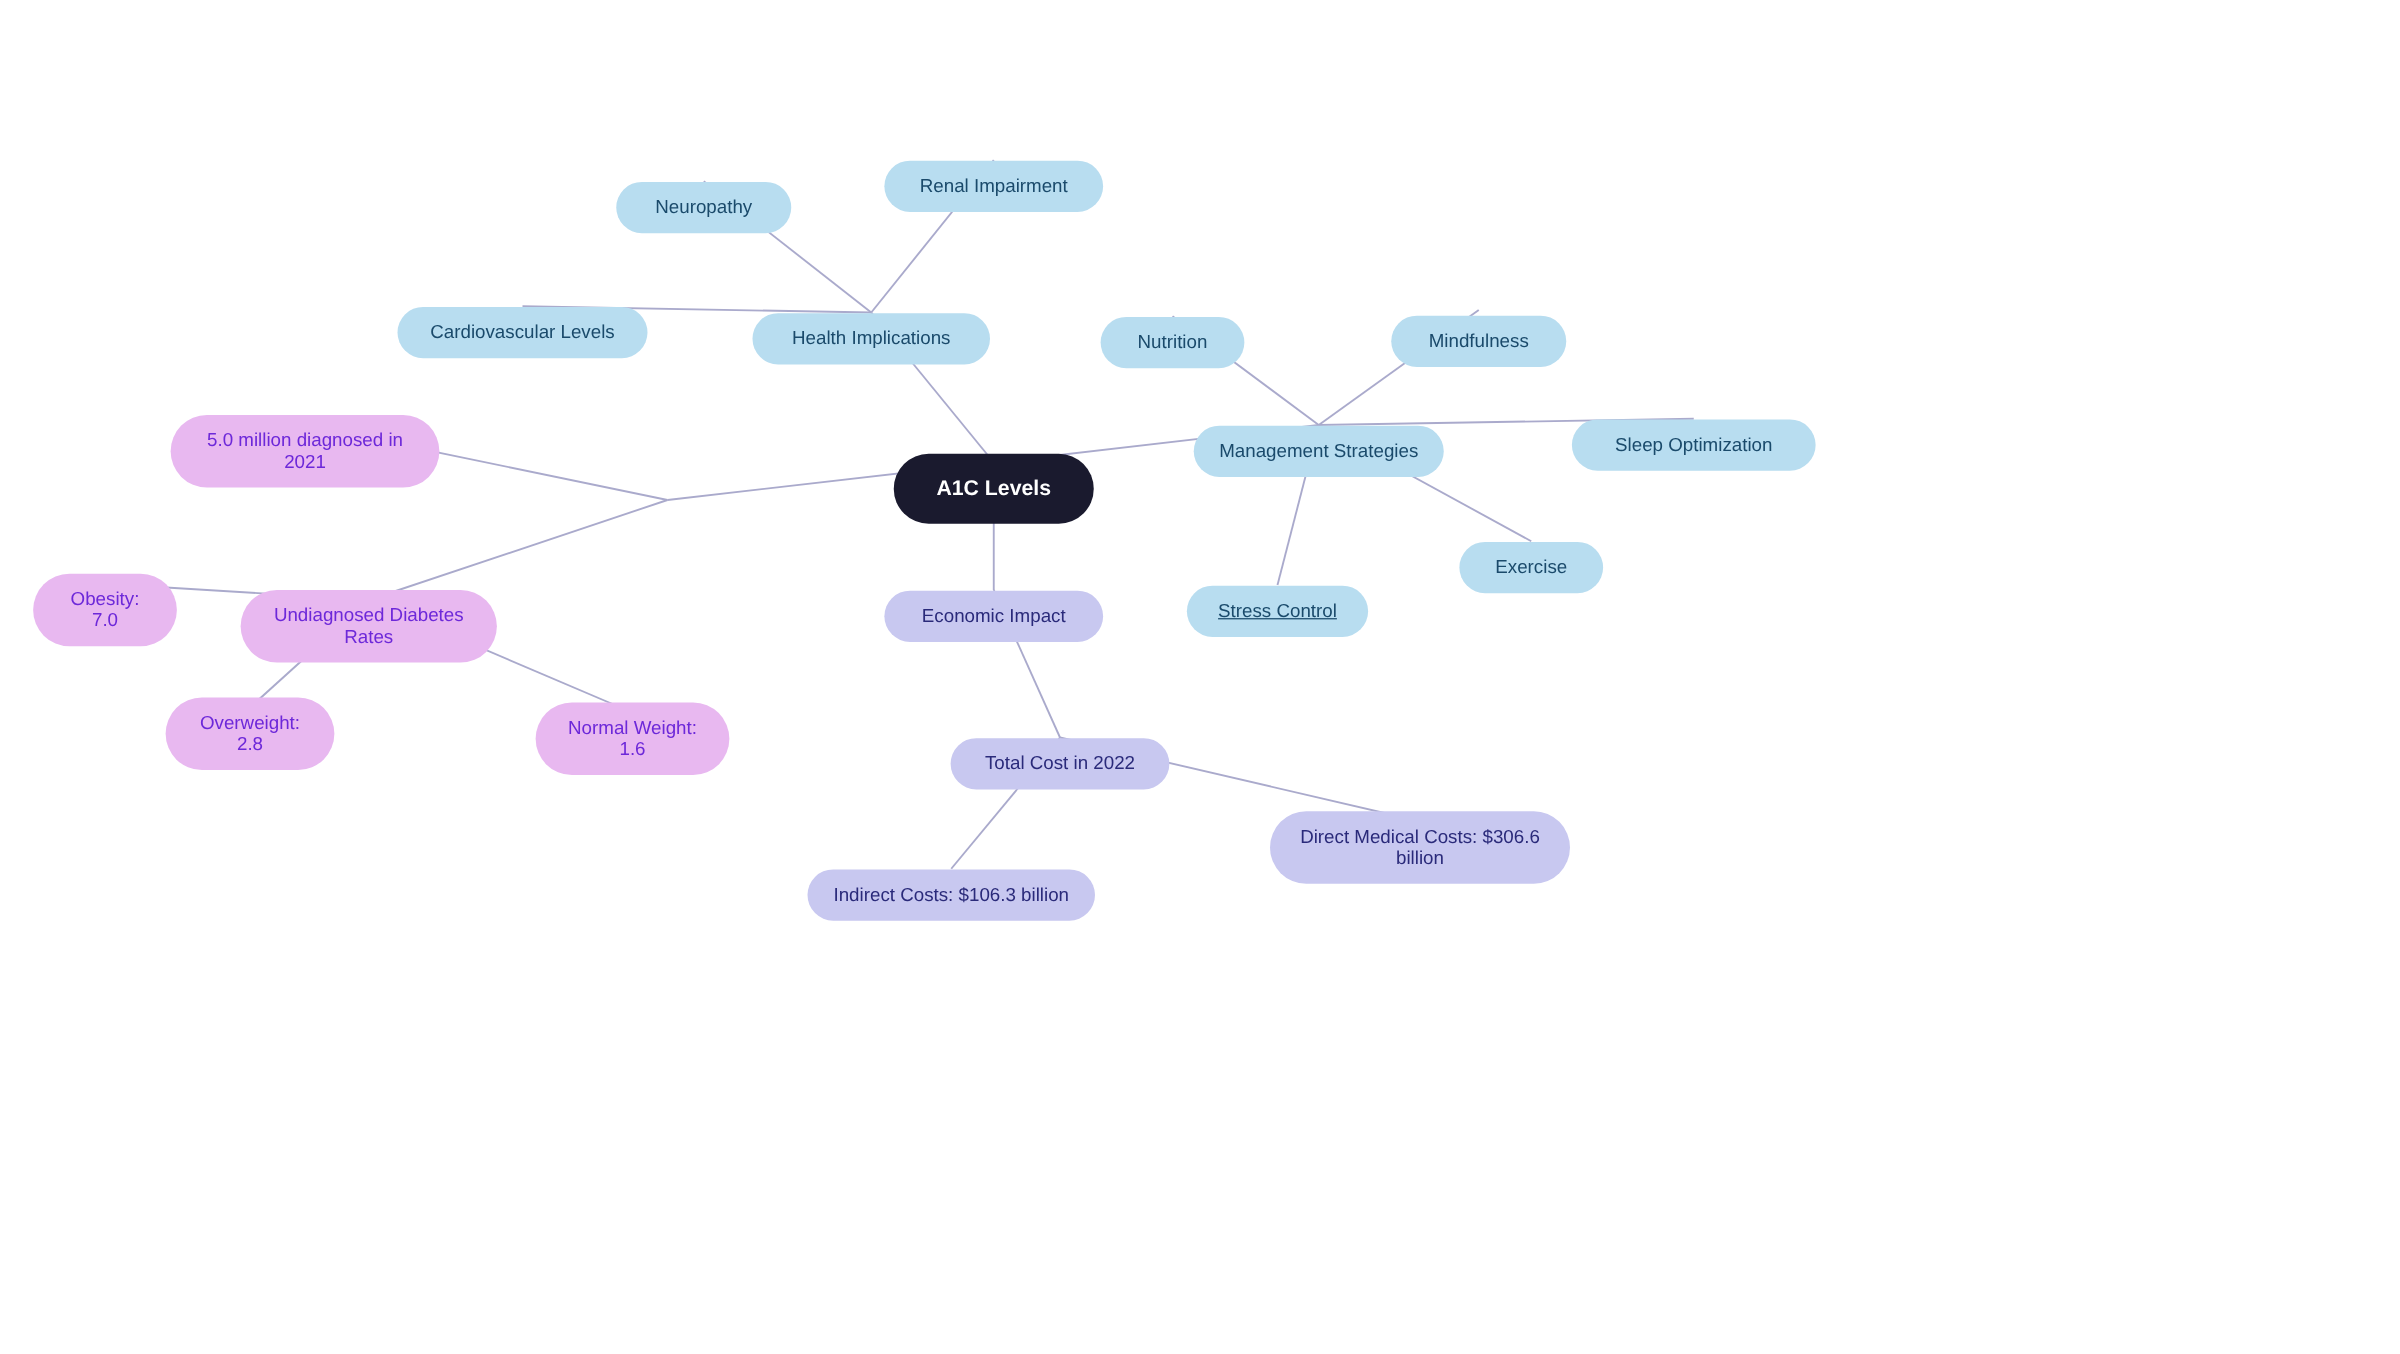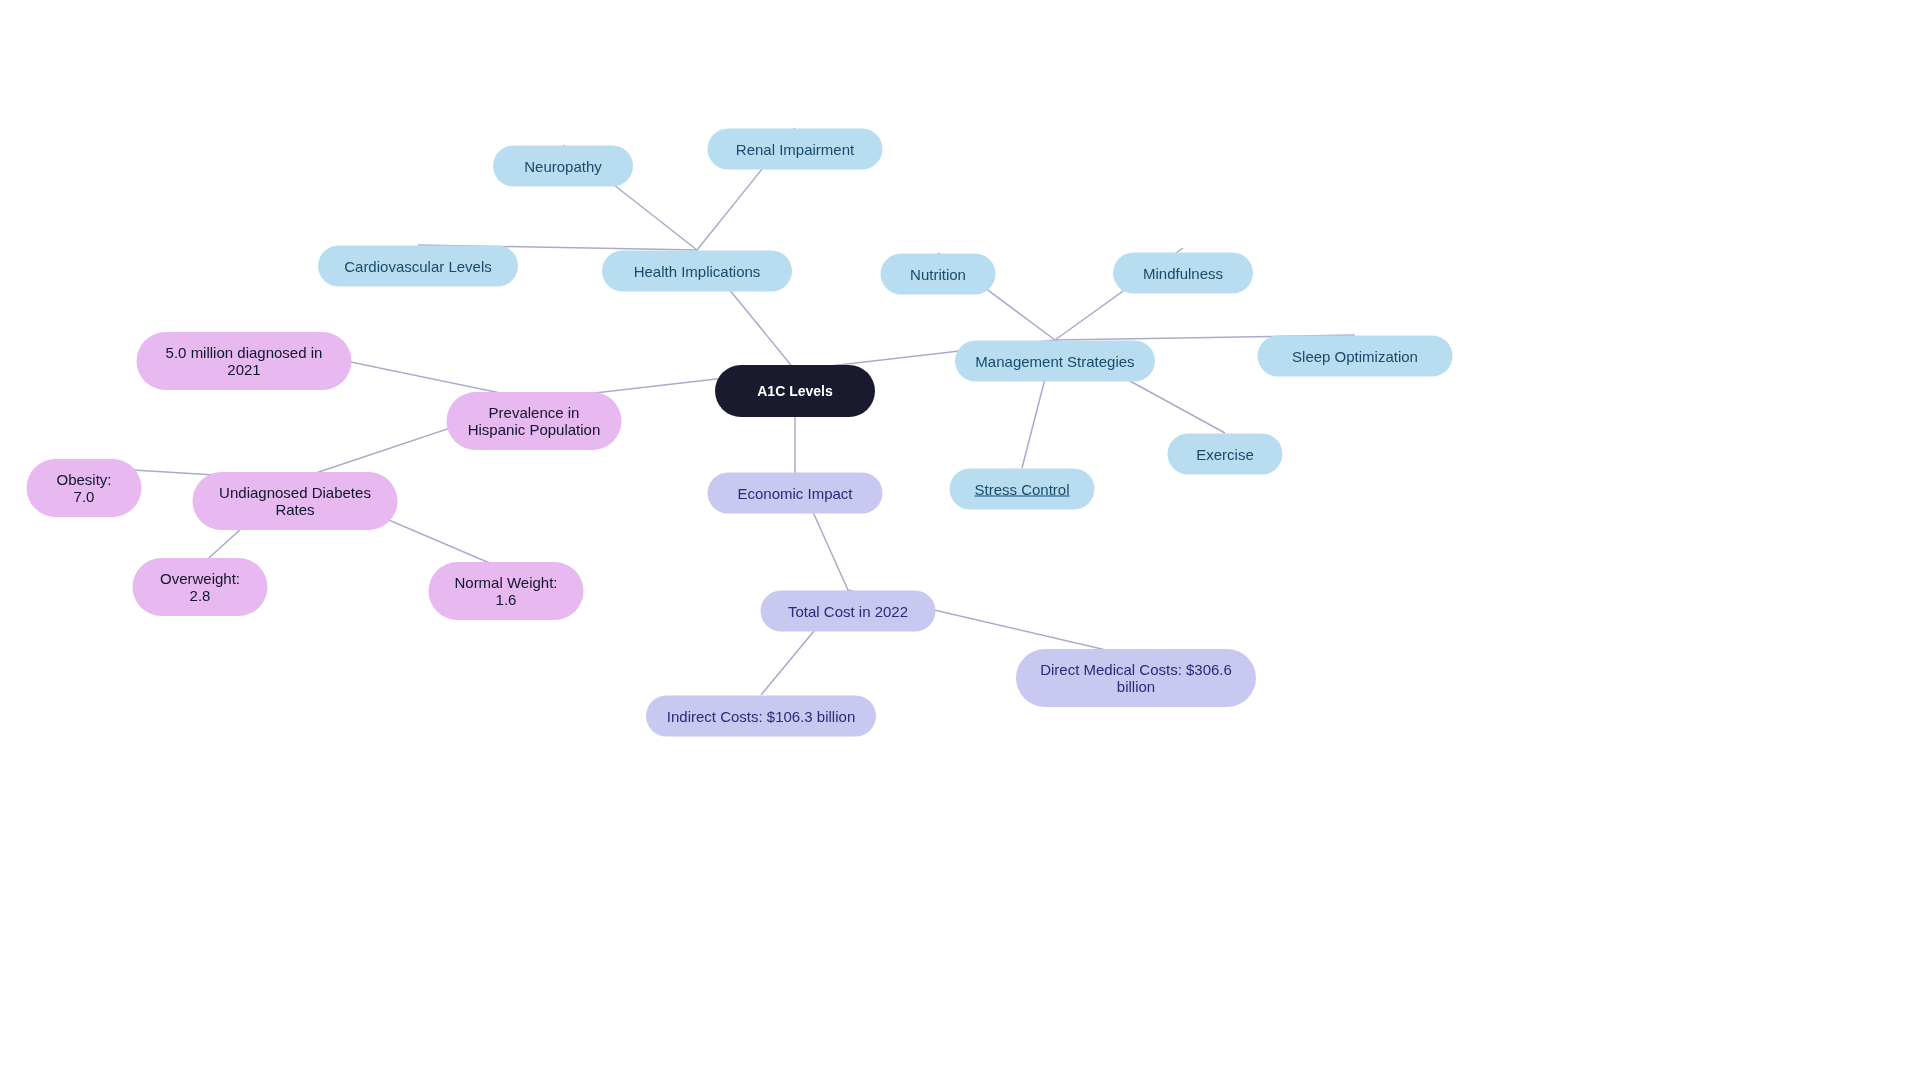--- a/index.html
+++ b/index.html
@@ -33,32 +33,32 @@
       font-size: 15px;
       font-weight: 500;
       padding: 12px 20px;
       transform: translate(-50%, -50%);
       white-space: normal;
       margin-top: 21px;
     }
     .node-center {
       background: #1a1a2e;
       color: #ffffff;
-      font-size: 14px;
+      font-size: 17px;
       font-weight: 600;
       padding: 18px 32px;
       border-radius: 50px;
     }
     .node-blue {
       background: #b8ddf0;
       color: #1a4a6b;
     }
     .node-purple {
       background: #e8b8f0;
-      color: #0f172a;
+      color: #6d28d9;
     }
     .node-lavender {
       background: #c8c8f0;
       color: #2a2a7a;
     }
   </style>
 </head>
 <body>
 
 <div id="mindmap-container">
@@ -82,21 +82,20 @@
       <line x1="1055" y1="340" x2="1183" y2="248" stroke="#aaaacc" stroke-width="1.5"></line>
       <line x1="1055" y1="340" x2="1355" y2="335" stroke="#aaaacc" stroke-width="1.5"></line>
       <line x1="1055" y1="340" x2="1225" y2="433" stroke="#aaaacc" stroke-width="1.5"></line>
       <line x1="1055" y1="340" x2="1022" y2="468" stroke="#aaaacc" stroke-width="1.5"></line>
     </svg>
 <div class="node node-center" style="left: 795px; top: 370px; width: 160px;">A1C Levels</div>
     <div class="node node-blue" style="left: 697px; top: 250px; width: 190px;">Health Implications</div>
     <div class="node node-blue" style="left: 563px; top: 145px; width: 140px;">Neuropathy</div>
     <div class="node node-blue" style="left: 795px; top: 128px; width: 175px;">Renal Impairment</div>
     <div class="node node-blue" style="left: 418px; top: 245px; width: 200px;">Cardiovascular Levels</div>
-    <div class="node node-purple" style="left: 534px; top: 400px; width: 175px;">Prevalence in Hispanic Population</div>
     <div class="node node-purple" style="left: 244px; top: 340px; width: 215px;">5.0 million diagnosed in 2021</div>
     <div class="node node-purple" style="left: 295px; top: 480px; width: 205px;">Undiagnosed Diabetes Rates</div>
     <div class="node node-purple" style="left: 84px; top: 467px; width: 115px;">Obesity: 7.0</div>
     <div class="node node-purple" style="left: 200px; top: 566px; width: 135px;">Overweight: 2.8</div>
     <div class="node node-purple" style="left: 506px; top: 570px; width: 155px;">Normal Weight: 1.6</div>
     <div class="node node-lavender" style="left: 795px; top: 472px; width: 175px;">Economic Impact</div>
     <div class="node node-lavender" style="left: 848px; top: 590px; width: 175px;">Total Cost in 2022</div>
     <div class="node node-lavender" style="left: 761px; top: 695px; width: 230px;">Indirect Costs: $106.3 billion</div>
     <div class="node node-lavender" style="left: 1136px; top: 657px; width: 240px;">Direct Medical Costs: $306.6 billion</div>
     <div class="node node-blue" style="left: 1055px; top: 340px; width: 200px;">Management Strategies</div>

